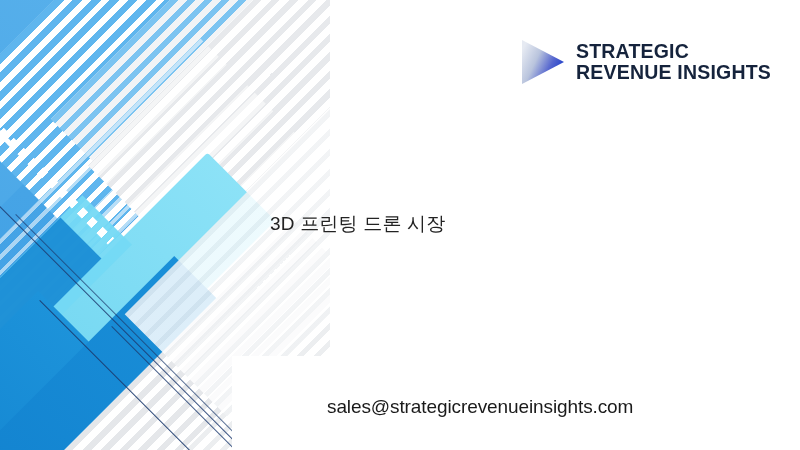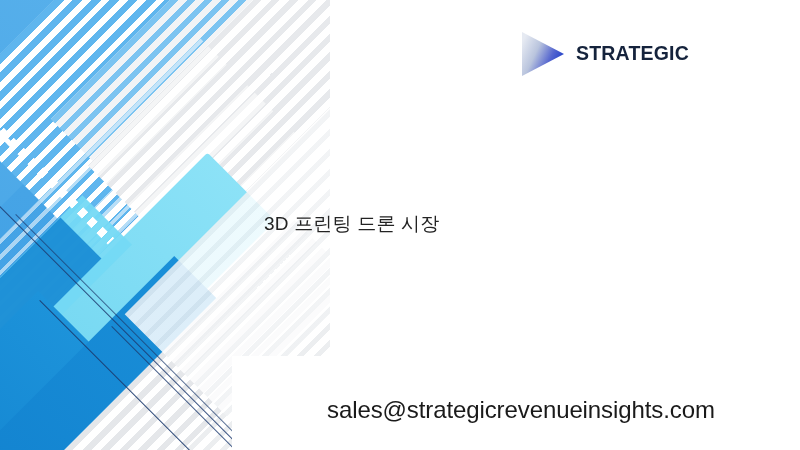--- a/index.html
+++ b/index.html
@@ -291,21 +291,21 @@
     top: 356px;
     width: 400px;
     height: 300px;
     background: #ffffff;
   }
 
   
   .logo {
     position: absolute;
     left: 520px;
-    top: 28px;
+    top: 36px;
     display: flex;
     align-items: center;
     gap: 10px;
   }
   .logo-mark {
     width: 46px;
     height: 52px;
     flex: 0 0 auto;
   }
   .logo-text { line-height: 1; }
@@ -321,32 +321,32 @@
     margin-top: 5px;
     font-size: 8.2px;
     letter-spacing: 1.15px;
     color: #4a6c9b;
     white-space: nowrap;
   }
 
   
   .slide-title {
     position: absolute;
-    left: 264px;
+    left: 270px;
     top: 211px;
     font-size: 19px;
     color: #232323;
     letter-spacing: .2px;
     white-space: nowrap;
   }
   .contact-email {
     position: absolute;
     left: 327px;
     top: 396px;
-    font-size: 24px;
+    font-size: 19px;
     color: #1a1a1a;
     letter-spacing: -.1px;
     white-space: nowrap;
   }
 </style>
 </head>
 <body>
 
 <div id="slide">
 
@@ -394,20 +394,21 @@
           <stop offset="0%" stop-color="#e6eaf2"></stop>
           <stop offset="35%" stop-color="#b9c4dd"></stop>
           <stop offset="68%" stop-color="#5566cf"></stop>
           <stop offset="100%" stop-color="#1336c8"></stop>
         </linearGradient>
       </defs>
       <path d="M2 4 L2 48 L44 26 Z" fill="url(#chevGrad)"></path>
     </svg>
     <div class="logo-text">
       <div class="logo-line">STRATEGIC</div>
+      <div class="logo-line logo-line2">REVENUE INSIGHTS</div>
     </div>
   </div>
 
   <div class="slide-title">3D 프린팅 드론 시장</div>
 
   <div class="contact-email">sales@strategicrevenueinsights.com</div>
 
 </div>
 
 </body></html>

